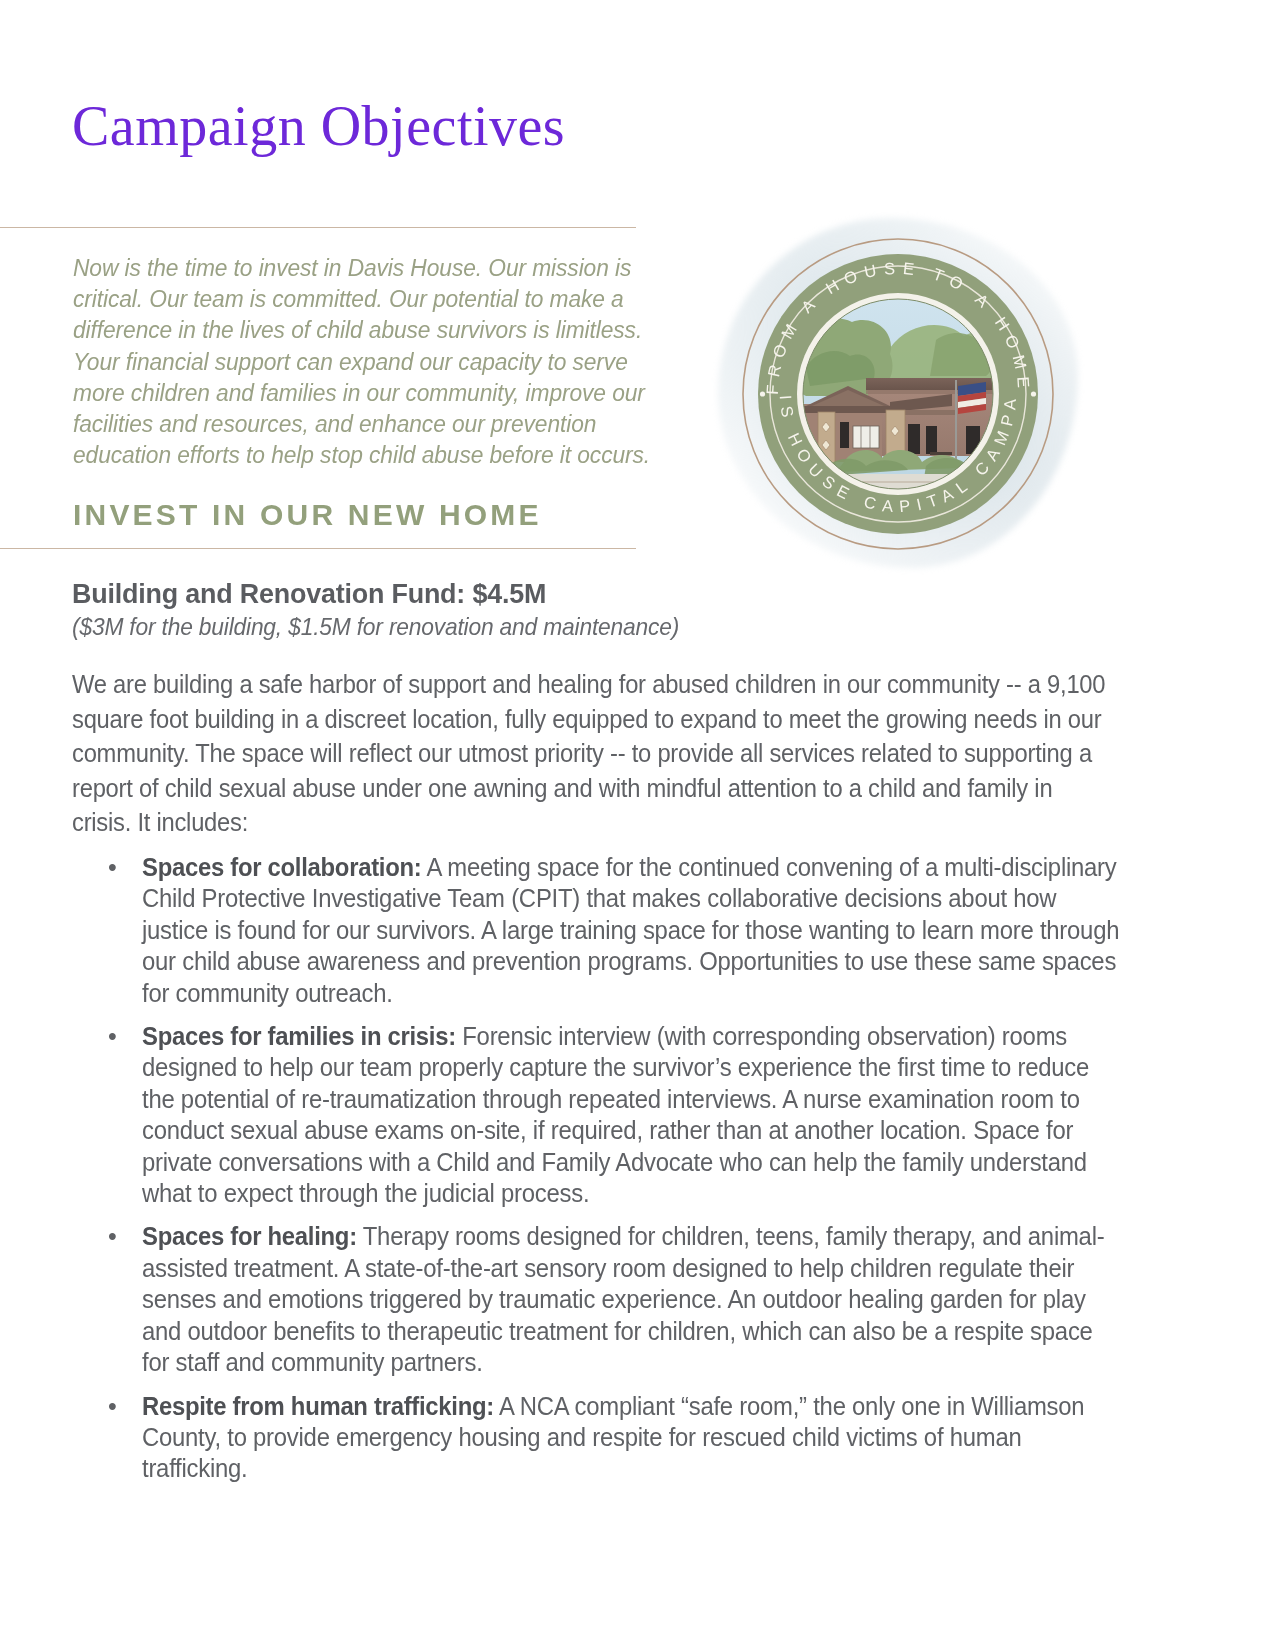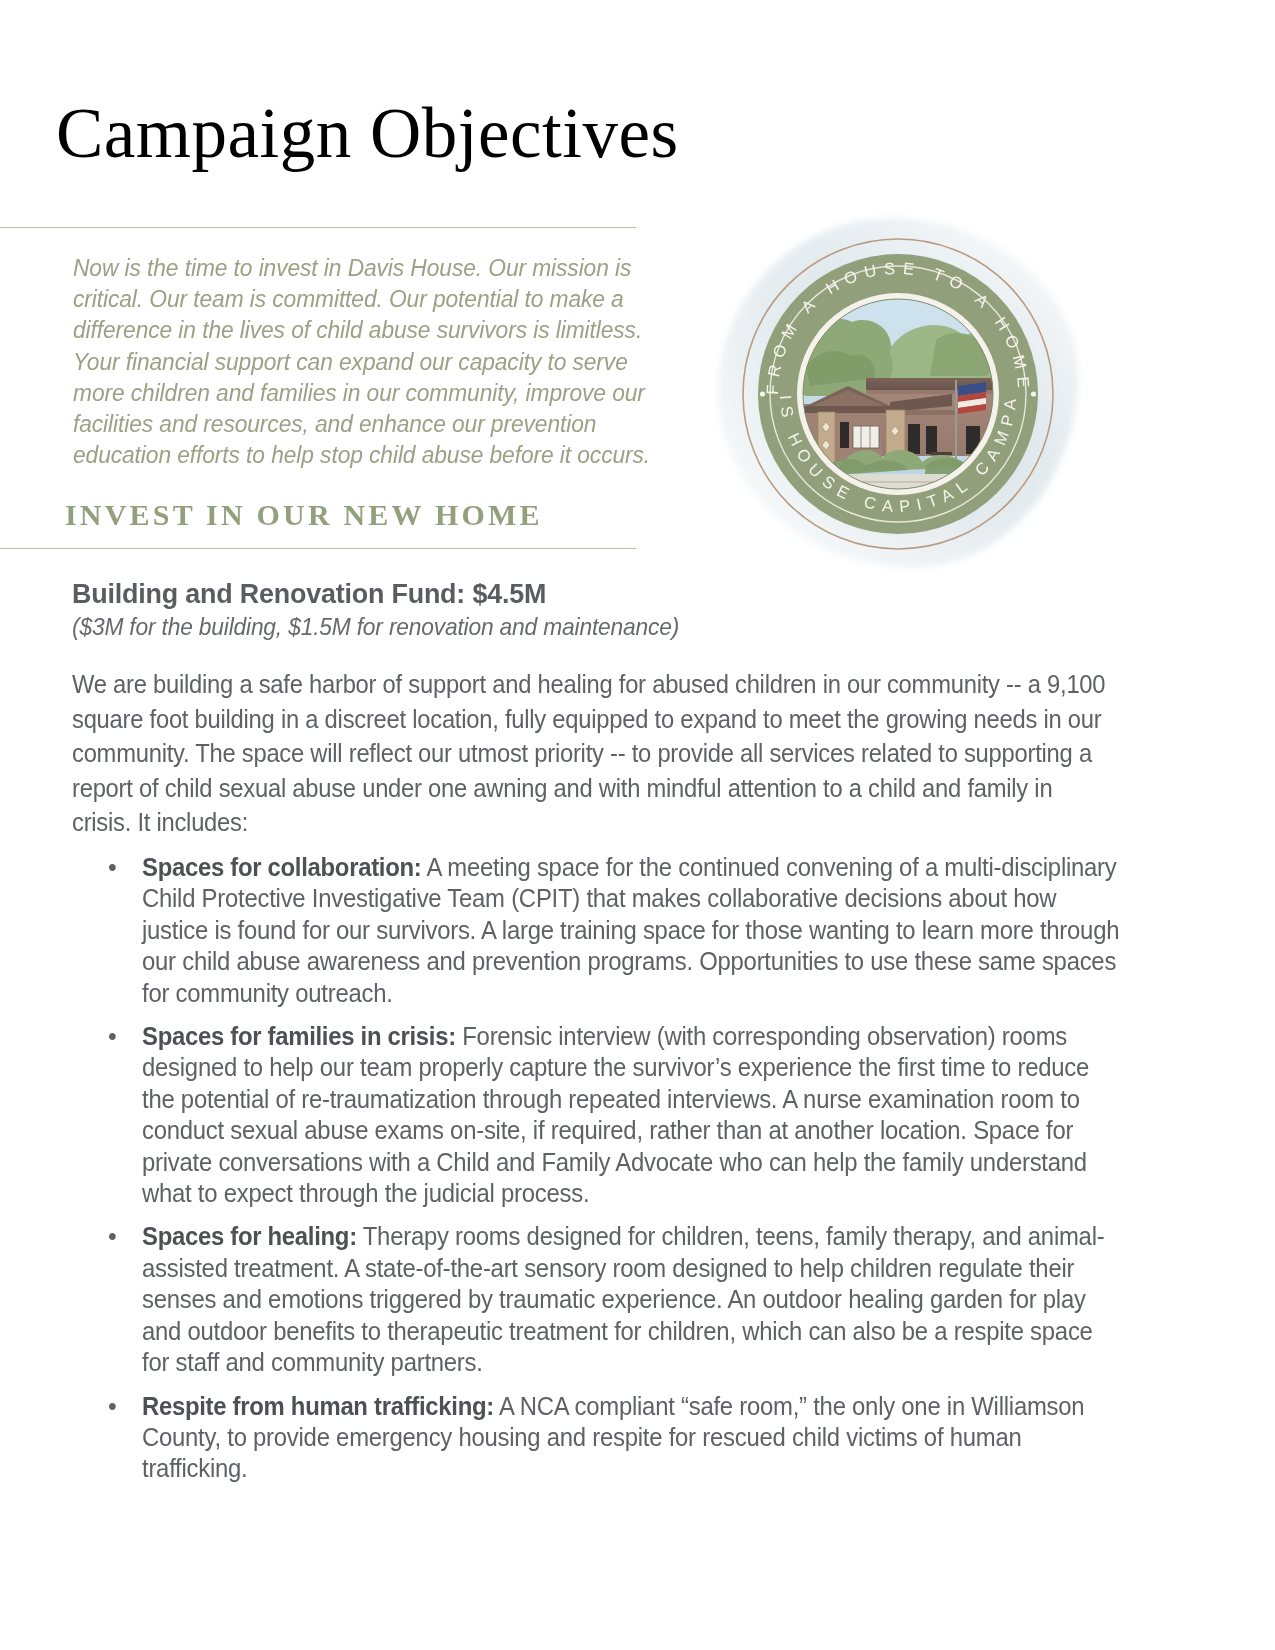--- a/index.html
+++ b/index.html
@@ -18,26 +18,26 @@
 
   .page {
     position: absolute;
     inset: 0;
     background: #ffffff;
   }
 
   
   .title {
     position: absolute;
-    left: 56px;
+    left: 72px;
     top: 98px;
     font-family: "Liberation Serif", "DejaVu Serif", serif;
-    font-size: 71px;
+    font-size: 56px;
     line-height: 1.0;
-    color: #000000;
+    color: #6d28d9;
     letter-spacing: 0.5px;
     white-space: nowrap;
   }
 
   
   .rule-top {
     position: absolute;
     left: 0px;
     top: 227px;
     width: 636px;
@@ -66,28 +66,27 @@
     line-height: 31.2px;
     color: #9aa185;
     letter-spacing: -0.1px;
     transform: scaleX(0.93);
     transform-origin: left top;
   }
 
   
   .section-head {
     position: absolute;
-    left: 65px;
+    left: 73px;
     top: 498px;
     font-size: 30px;
     font-weight: 600;
     letter-spacing: 3.2px;
     color: #93a07c;
     white-space: nowrap;
-    font-family: Liberation Serif, serif;
   }
 
   
   .fund-title {
     position: absolute;
     left: 72px;
     top: 578px;
     font-size: 28px;
     font-weight: 700;
     color: #5a5c60;

